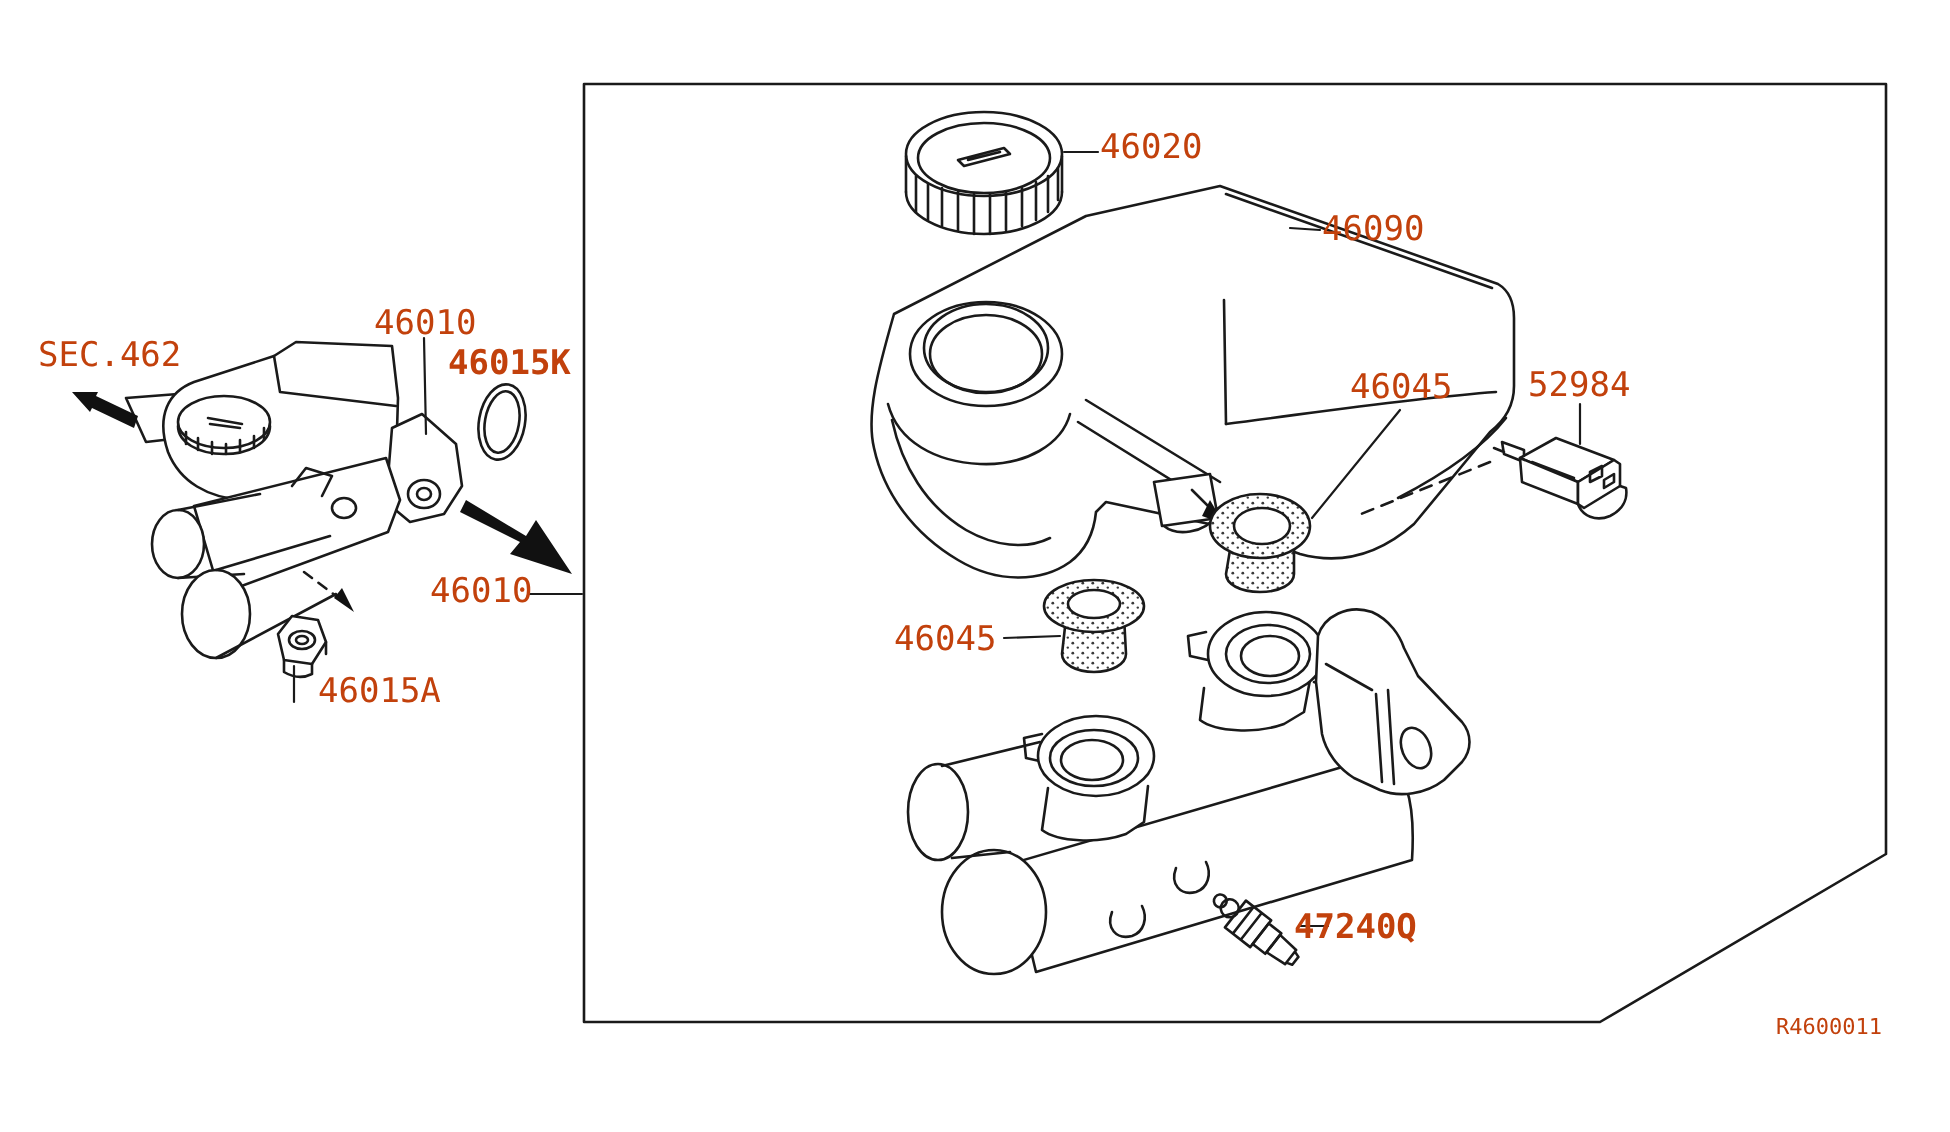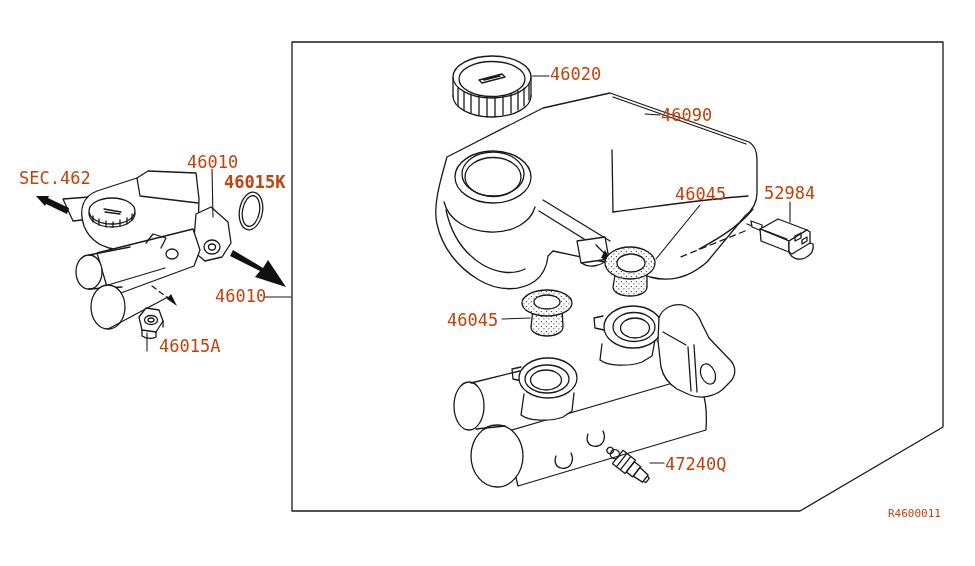--- a/index.html
+++ b/index.html
@@ -175,15 +175,15 @@
   <div class="lbl" style="left:19px;top:170px;">SEC.462</div>
   <div class="lbl" style="left:187px;top:154px;">46010</div>
   <div class="lbl" style="left:224px;top:174px;font-weight:bold;">46015K</div>
   <div class="lbl" style="left:215px;top:288px;">46010</div>
   <div class="lbl" style="left:119px;top:338px;margin-left:40px;">46015A</div>
   <div class="lbl" style="left:550px;top:66px;">46020</div>
   <div class="lbl" style="left:661px;top:107px;text-align:center;">46090</div>
   <div class="lbl" style="left:675px;top:186px;">46045</div>
   <div class="lbl" style="left:764px;top:185px;">52984</div>
   <div class="lbl" style="left:447px;top:312px;">46045</div>
-  <div class="lbl" style="left:665px;top:456px;">47240Q</div>
+  <div class="lbl" style="left:647px;top:456px;font-weight:bold;">47240Q</div>
   <div class="lbl ref" style="left:888px;top:505px;">R4600011</div>
 </div>
 
 </body></html>

